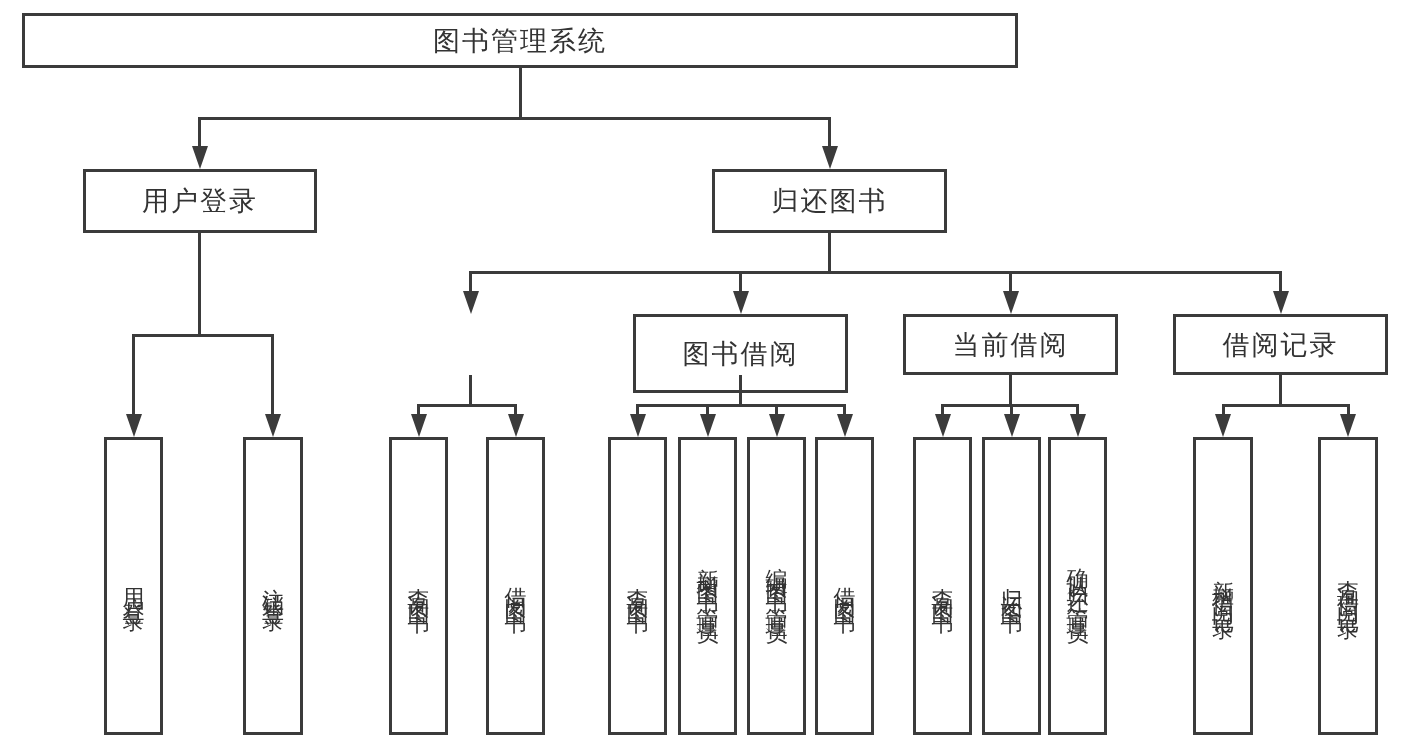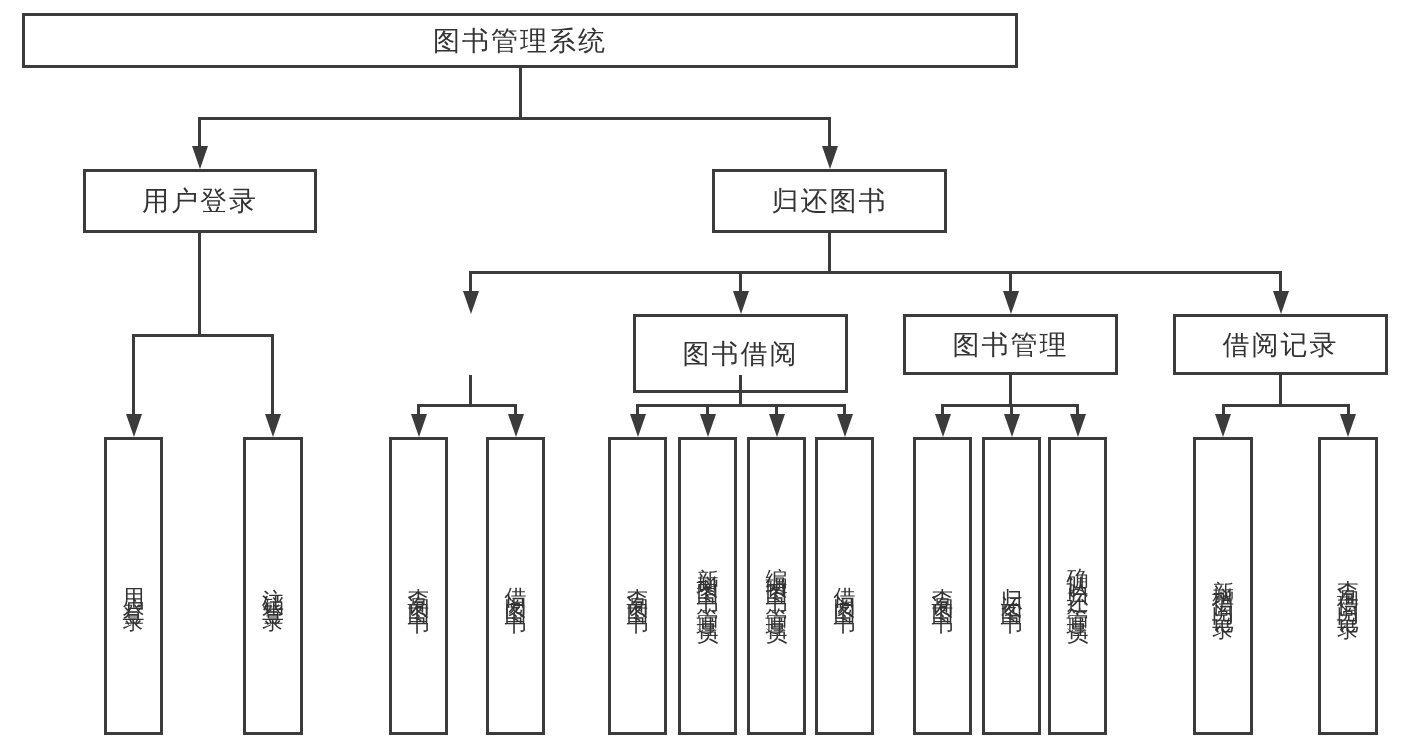--- a/index.html
+++ b/index.html
@@ -47,21 +47,21 @@
     <span class="lbl">用户登录</span>
   </div>
   <div class="box h" style="left:712px;top:169px;width:235px;height:64px">
     <span class="lbl">归还图书</span>
   </div>
 
   <div class="box h" style="left:633px;top:314px;width:215px;height:79px">
     <span class="lbl">图书借阅</span>
   </div>
   <div class="box h" style="left:903px;top:314px;width:215px;height:61px">
-    <span class="lbl">图书管理</span>
+    <span class="lbl">当前借阅</span>
   </div>
   <div class="box h" style="left:1173px;top:314px;width:215px;height:61px">
     <span class="lbl">借阅记录</span>
   </div>
 
   <div class="box v" style="left:104px;top:437px;width:59px;height:298px">
     <span class="lbl">用户登录</span>
   </div>
   <div class="box v" style="left:243px;top:437px;width:60px;height:298px">
     <span class="lbl">注销登录</span>

